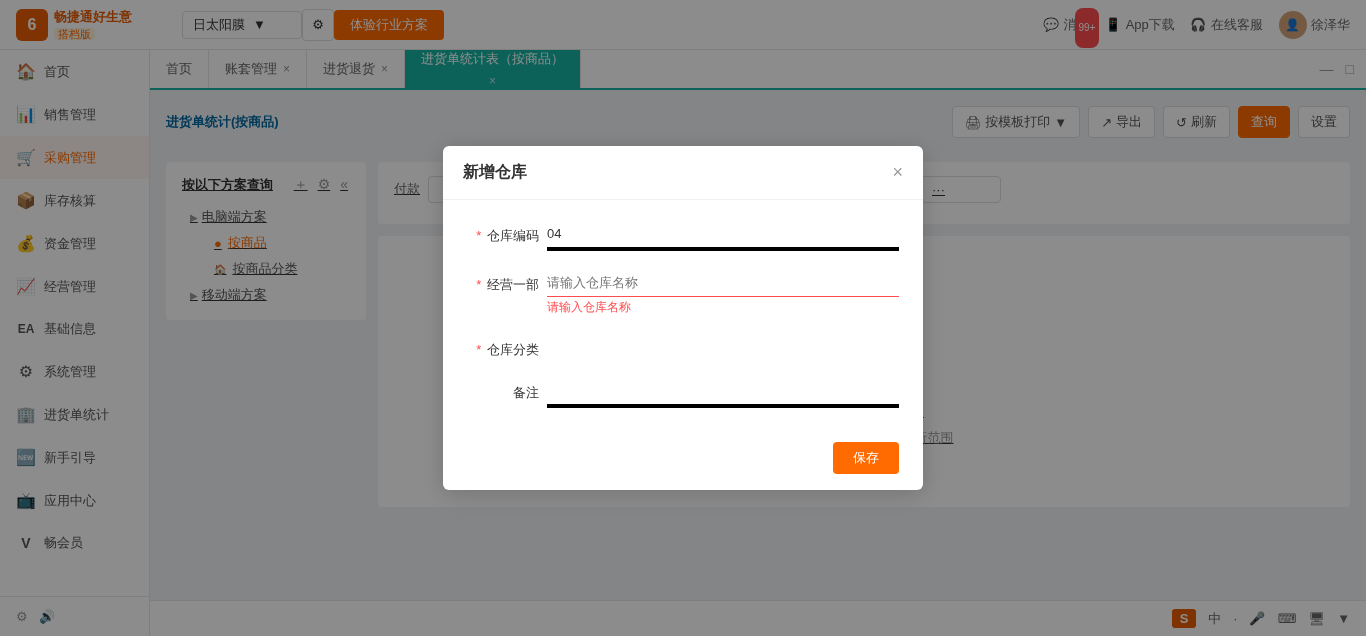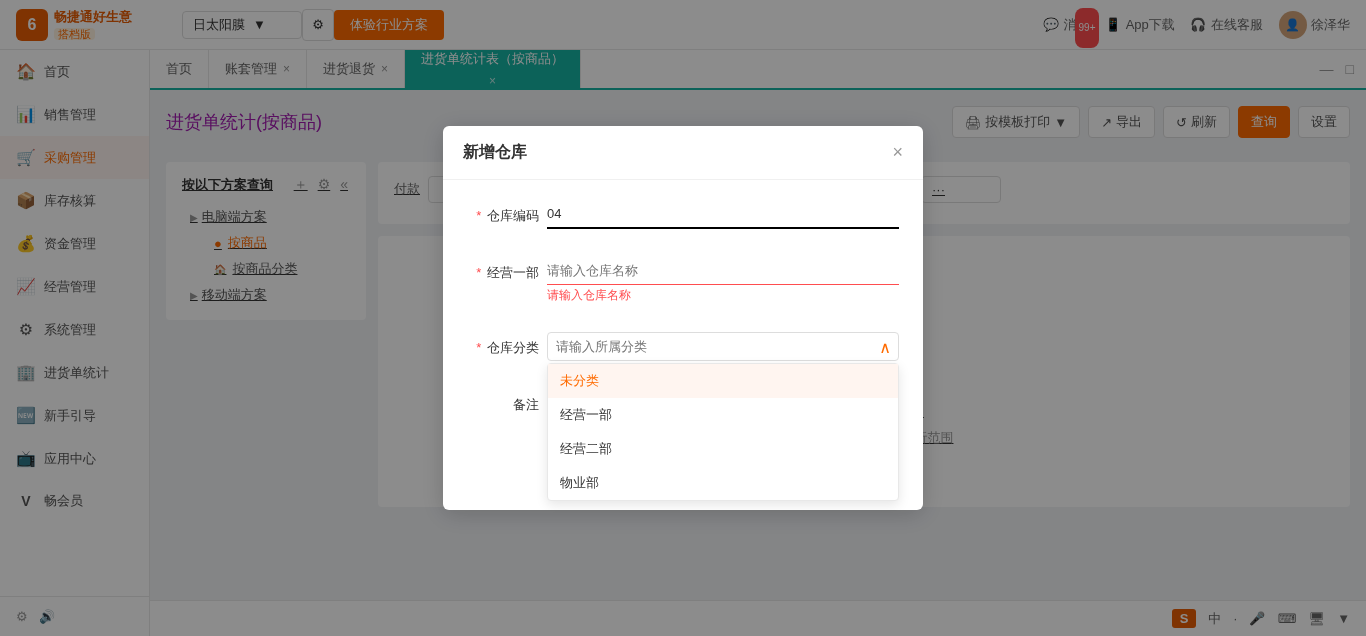--- a/index.html
+++ b/index.html
@@ -125,21 +125,21 @@
 
     
     .main-content {
       position: fixed;
       top: 90px; left: 150px; right: 0; bottom: 0;
       background: #f0f2f5;
       overflow: auto;
       padding: 16px;
     }
     .page-title {
-      font-size: 18px; font-weight: normal; color: #a21caf; margin-bottom: 12px;
+      font-size: 13px; font-weight: bold; color: #0369a1; margin-bottom: 12px;
     }
     .toolbar {
       display: flex; align-items: center; gap: 8px; margin-bottom: 12px; justify-content: flex-end;
     }
     .toolbar-btn {
       display: flex; align-items: center; gap: 4px;
       padding: 6px 12px; border: 1px solid #ddd; border-radius: 4px;
       background: #fff; cursor: pointer; font-size: 13px; color: #555;
     }
     .toolbar-btn.primary { background: #ff6b00; color: #fff; border-color: #ff6b00; }
@@ -190,29 +190,29 @@
       position: relative;
     }
     .modal-header {
       display: flex; align-items: center; justify-content: space-between;
       padding: 16px 20px; border-bottom: 1px solid #f0f0f0;
     }
     .modal-title { font-size: 16px; font-weight: bold; color: #333; }
     .modal-close { cursor: pointer; color: #999; font-size: 18px; }
     .modal-body { padding: 20px 24px 0; }
     .modal-footer { padding: 16px 24px; display: flex; justify-content: flex-end; gap: 8px; }
-    .form-row { display: flex; align-items: flex-start; margin-bottom: 28px; }
+    .form-row { display: flex; align-items: flex-start; margin-bottom: 18px; }
     .form-label {
       width: 80px; flex-shrink: 0; color: #333; font-size: 13px;
       padding-top: 7px; text-align: right; padding-right: 8px;
     }
     .form-label .required { color: #ff4d4f; margin-right: 2px; }
     .form-control-wrap { flex: 1; position: relative; }
     .form-input {
-      width: 100%; border: none; border-bottom: 2px solid #000000;
+      width: 100%; border: none; border-bottom: 4px solid #000000;
       padding: 6px 0; font-size: 13px; color: #333; outline: none;
       background: transparent;
     }
     .form-input.error-border { border-bottom: 1px solid #ff4d4f; }
     .error-msg { color: #ff4d4f; font-size: 12px; margin-top: 2px; }
     .form-input-box {
       width: 100%; border: 1px solid #ddd; border-radius: 4px;
       padding: 6px 32px 6px 8px; font-size: 13px; color: #333; outline: none;
       background: #fff; cursor: pointer;
     }
@@ -303,20 +303,24 @@
     <span class="sidebar-icon">📦</span>
     <span>库存核算</span>
   </div>
   <div class="sidebar-item">
     <span class="sidebar-icon">💰</span>
     <span>资金管理</span>
   </div>
   <div class="sidebar-item">
     <span class="sidebar-icon">📈</span>
     <span>经营管理</span>
+  </div>
+  <div class="sidebar-item">
+    <span class="sidebar-icon" style="font-size:12px;font-weight:bold;color:#555;">EA</span>
+    <span>基础信息</span>
   </div>
   <div class="sidebar-item">
     <span class="sidebar-icon">⚙</span>
     <span>系统管理</span>
   </div>
   <div class="sidebar-item">
     <span class="sidebar-icon">🏢</span>
     <span>进货单统计</span>
   </div>
   <div class="sidebar-item">
@@ -487,31 +491,20 @@
           <input class="form-input error-border" type="text" placeholder="请输入仓库名称" style="">
           <div class="error-msg">请输入仓库名称</div>
         </div>
       </div>
 
       <div class="form-row">
         <div class="form-label">
           <span class="required">*</span>
           <span>仓库分类</span>
         </div>
-        <div class="form-control-wrap" style="position:relative;">
-          <input class="form-input-box" type="text" placeholder="请输入所属分类" style="">
-          <span class="dropdown-toggle">∧</span>
-          
-          <div class="dropdown-list">
-            <div class="dropdown-item selected">未分类</div>
-            <div class="dropdown-item">经营一部</div>
-            <div class="dropdown-item">经营二部</div>
-            <div class="dropdown-item">物业部</div>
-          </div>
-        </div>
       </div>
 
       <div class="form-row">
         <div class="form-label">
           <span>备注</span>
         </div>
         <div class="form-control-wrap">
           <input class="form-input" type="text" style="">
         </div>
       </div>

